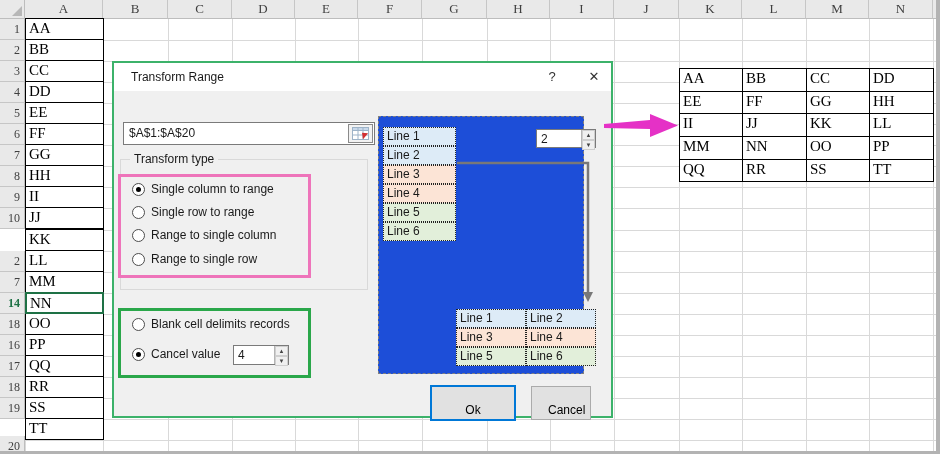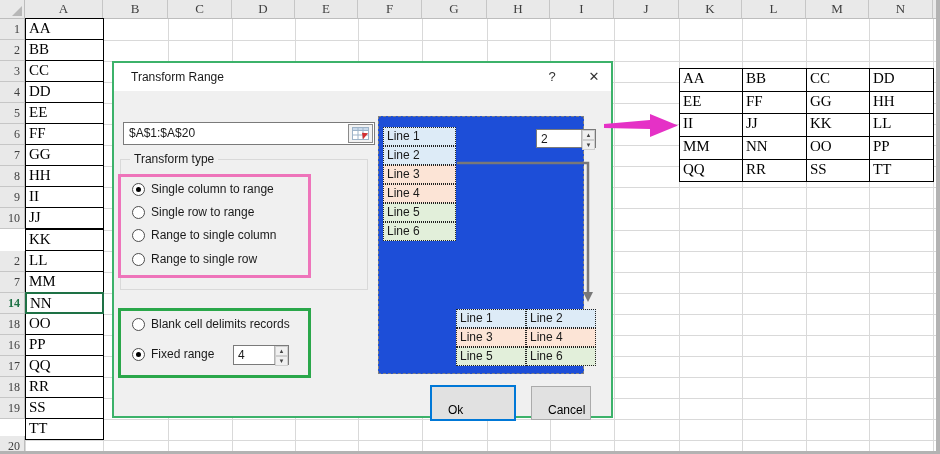--- a/index.html
+++ b/index.html
@@ -75,21 +75,21 @@
   .spin2 { left:157px; top:12px; width:60px; height:19px; }
 
   .preview { position:absolute; left:264px; top:25px; width:206px; height:258px; background:#1d4ed8;
              border:1px dashed #808080; }
   .linecell { position:absolute; left:4px; width:73px; height:19px; border:1px dotted #222;
               font-size:12px; line-height:17px; padding-left:3px; color:#1a1a1a; }
   .rescell { position:absolute; width:70px; height:19px; border:1px dotted #222;
              font-size:12px; line-height:17px; padding-left:3px; color:#1a1a1a; }
   .flow { position:absolute; left:0; top:0; pointer-events:none; }
 
-  .btn { position:absolute; background:#e1e1e1; font-size:12px; text-align:left;
+  .btn { position:absolute; background:#e1e1e1; font-size:12px; text-align:center;
          font-family:"Liberation Sans", sans-serif; padding:16px; }
   .btn-ok { left:316px; top:294px; width:86px; height:25px; border:2px solid #0078d7; }
   .btn-cancel { left:417px; top:295px; width:60px; height:23px; border:1px solid #ababab; }
 
   .annot-arrow { position:absolute; left:604px; top:112px; z-index:10; }
 </style>
 </head>
 <body>
 
 <div id="app">
@@ -270,21 +270,21 @@
         </div>
       <div class="hlbox hl-pink" id="pinkbox" style="border-color: rgb(238, 116, 186);"></div>
 
       <div id="rpropts">
           <label class="opt" style="top: 224px;">
             <span class="radio"></span>
             <span>Blank cell delimits records</span>
           </label>
           <label class="opt" style="top: 254px;">
             <span class="radio sel"></span>
-            <span>Fixed range</span>
+            <span>Cancel value</span>
           </label>
         </div>
       <div class="spinbox spin4">
         <span class="spinval">4</span>
         <span class="spinbtns">
           <span class="spinbtn">▲</span>
           <span class="spinbtn">▼</span>
         </span>
       </div>
       <div class="hlbox hl-green" id="greenbox" style="border-color: rgb(42, 167, 74);"></div>

